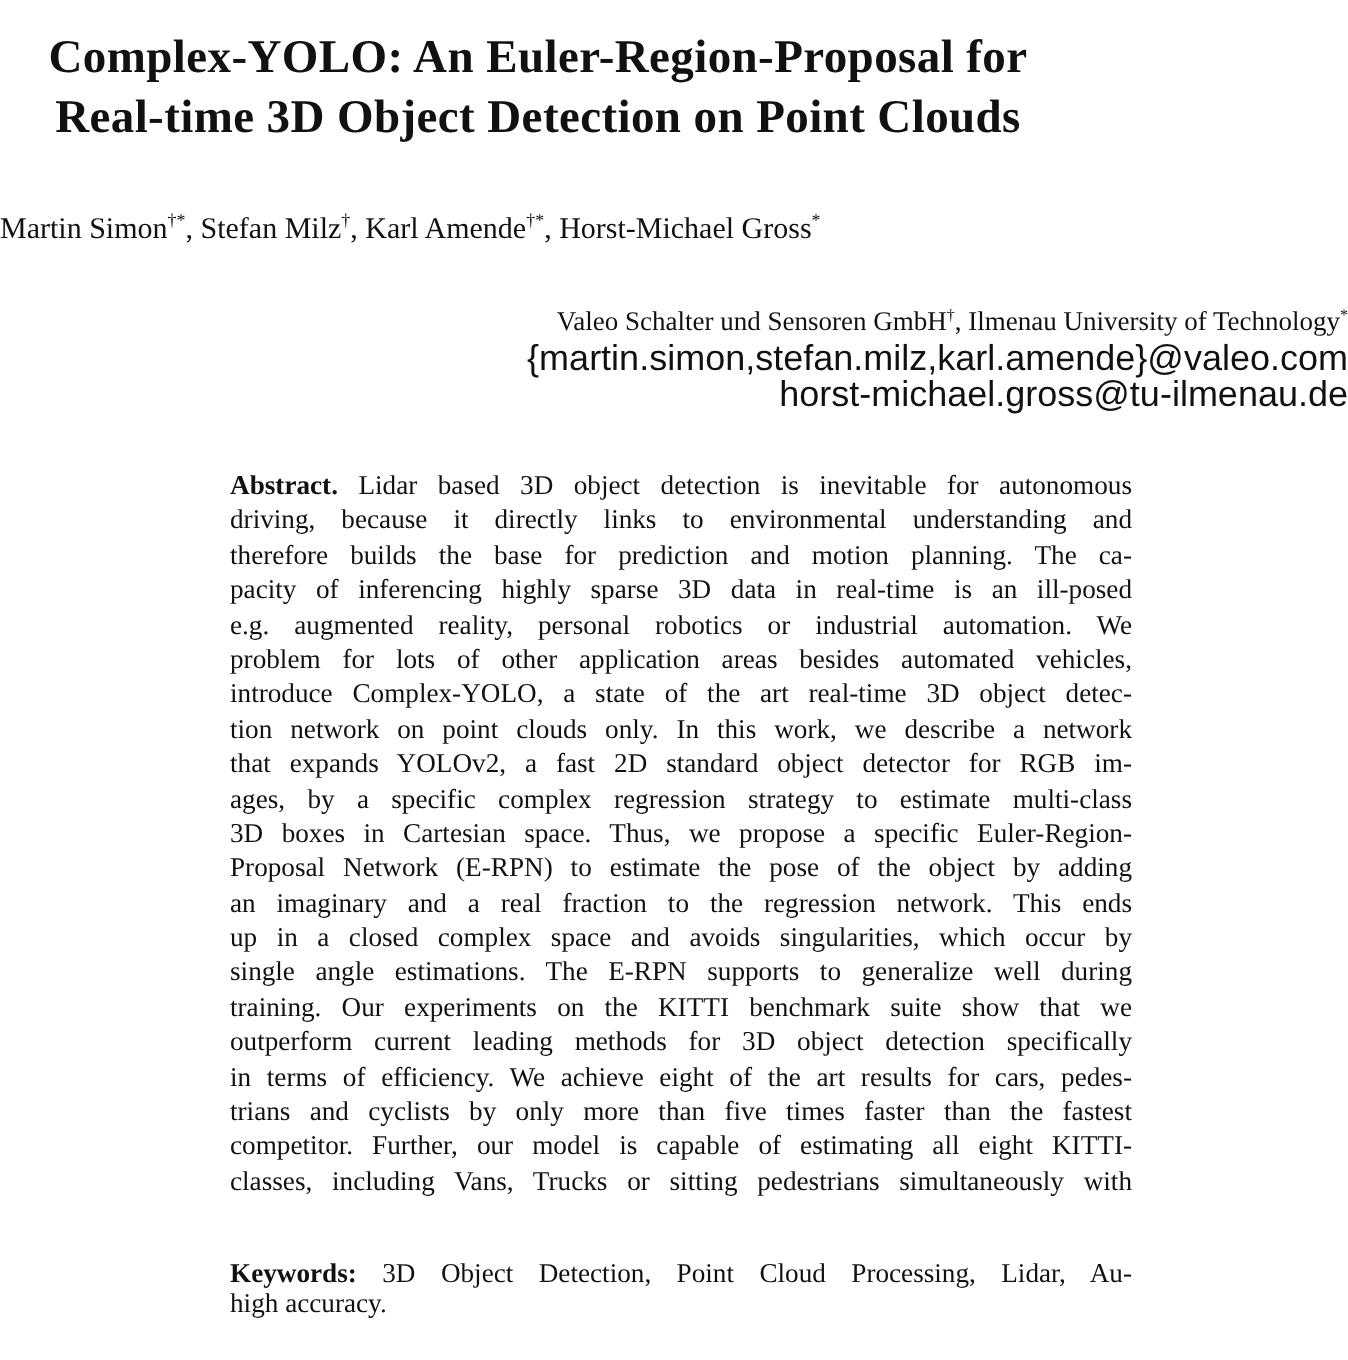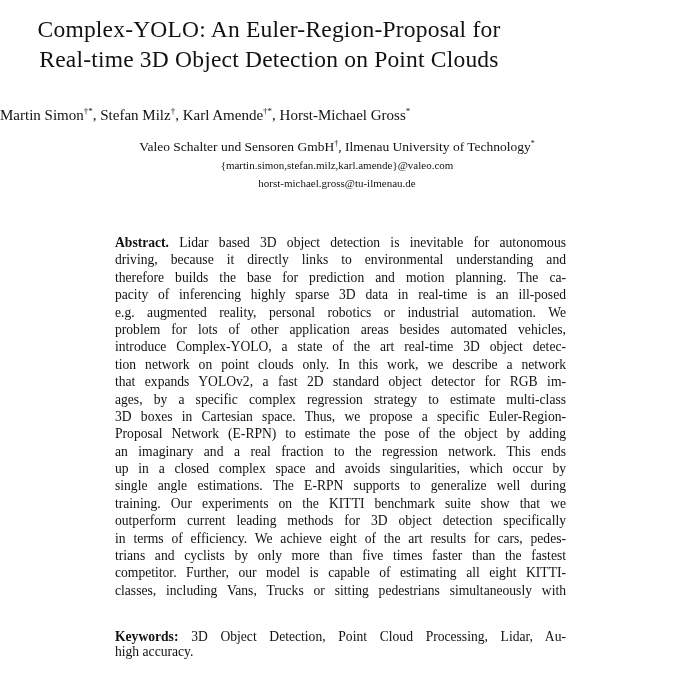--- a/index.html
+++ b/index.html
@@ -2,34 +2,34 @@
 <html><head>
   <meta charset="utf-8">
   <style>
     html, body { margin: 0; padding: 0; background: #ffffff; }
     body {
       width: 674px; height: 680px; position: relative; overflow: hidden;
       font-family: "Liberation Serif", "DejaVu Serif", serif; color: #111;
     }
     .title {
       position: absolute; left: 0; width: 538px; top: 14px;
-      text-align: center; font-weight: normal; font-size: 23.5px; line-height: 30px;
+      text-align: center; font-weight: bold; font-size: 23.5px; line-height: 30px;
       letter-spacing: 0.2px;
     }
     .authors {
       position: absolute; left: 0; width: 674px; top: 105px;
       text-align: left; font-size: 15px; line-height: 20px;
     }
     .authors sup { font-size: 9px; vertical-align: 6px; line-height: 0; }
     .affil {
-      position: absolute; left: 0; width: 674px; top: 138px;
-      text-align: center; font-size: 13.5px; line-height: 18px;
+      position: absolute; left: 0; width: 674px; top: 152px;
+      text-align: right; font-size: 13.5px; line-height: 18px;
     }
     .affil sup { font-size: 8px; vertical-align: 5px; line-height: 0; }
-    .mono { font-family: Liberation Serif, serif; font-size: 11px; }
+    .mono { font-family: Liberation Sans, sans-serif; font-size: 18px; }
     .abstract {
       position: absolute; left: 115px; width: 451px; top: 234px;
       font-size: 13.6px; line-height: 17.4px;
     }
     .abstract .line {
       display: block; text-align: justify; text-align-last: justify;
       white-space: nowrap; height: 17.4px;
     }
     .abstract .line.last { text-align-last: left; margin-top: 44px; }
     .bold { font-weight: bold; }

